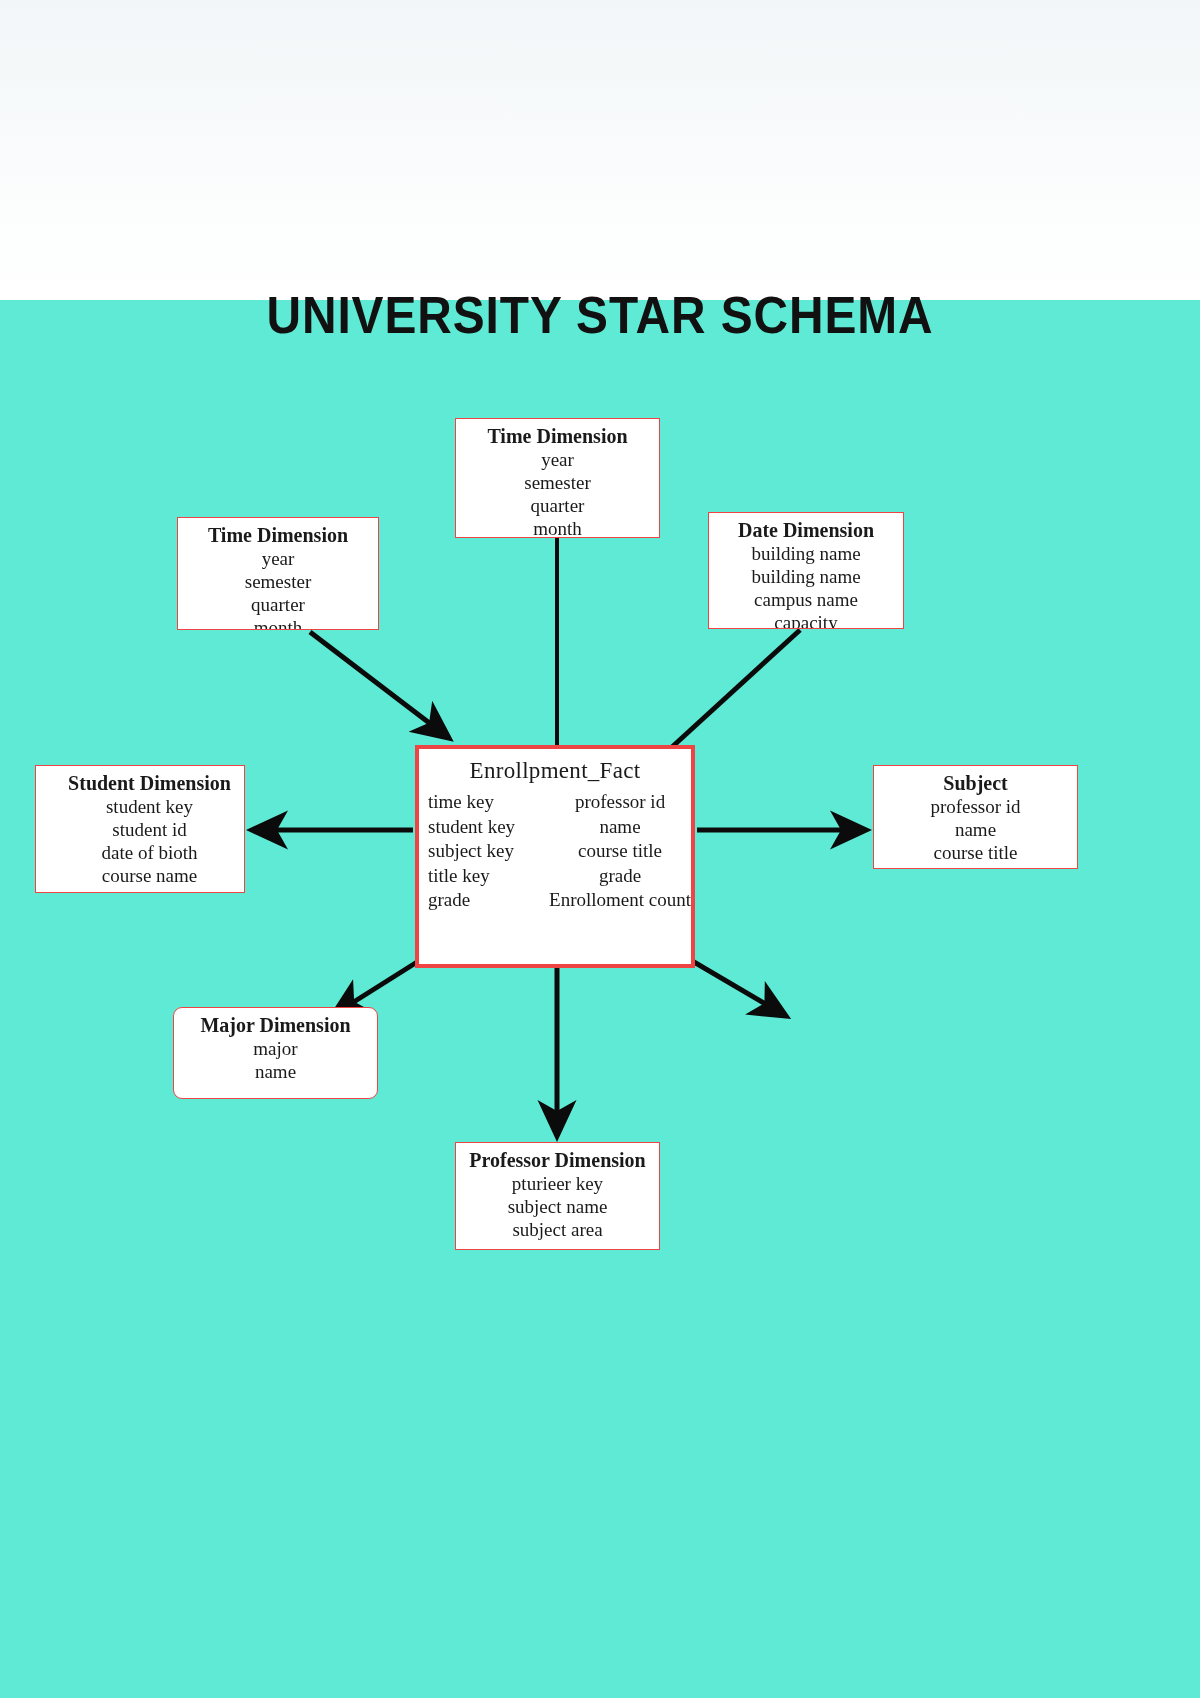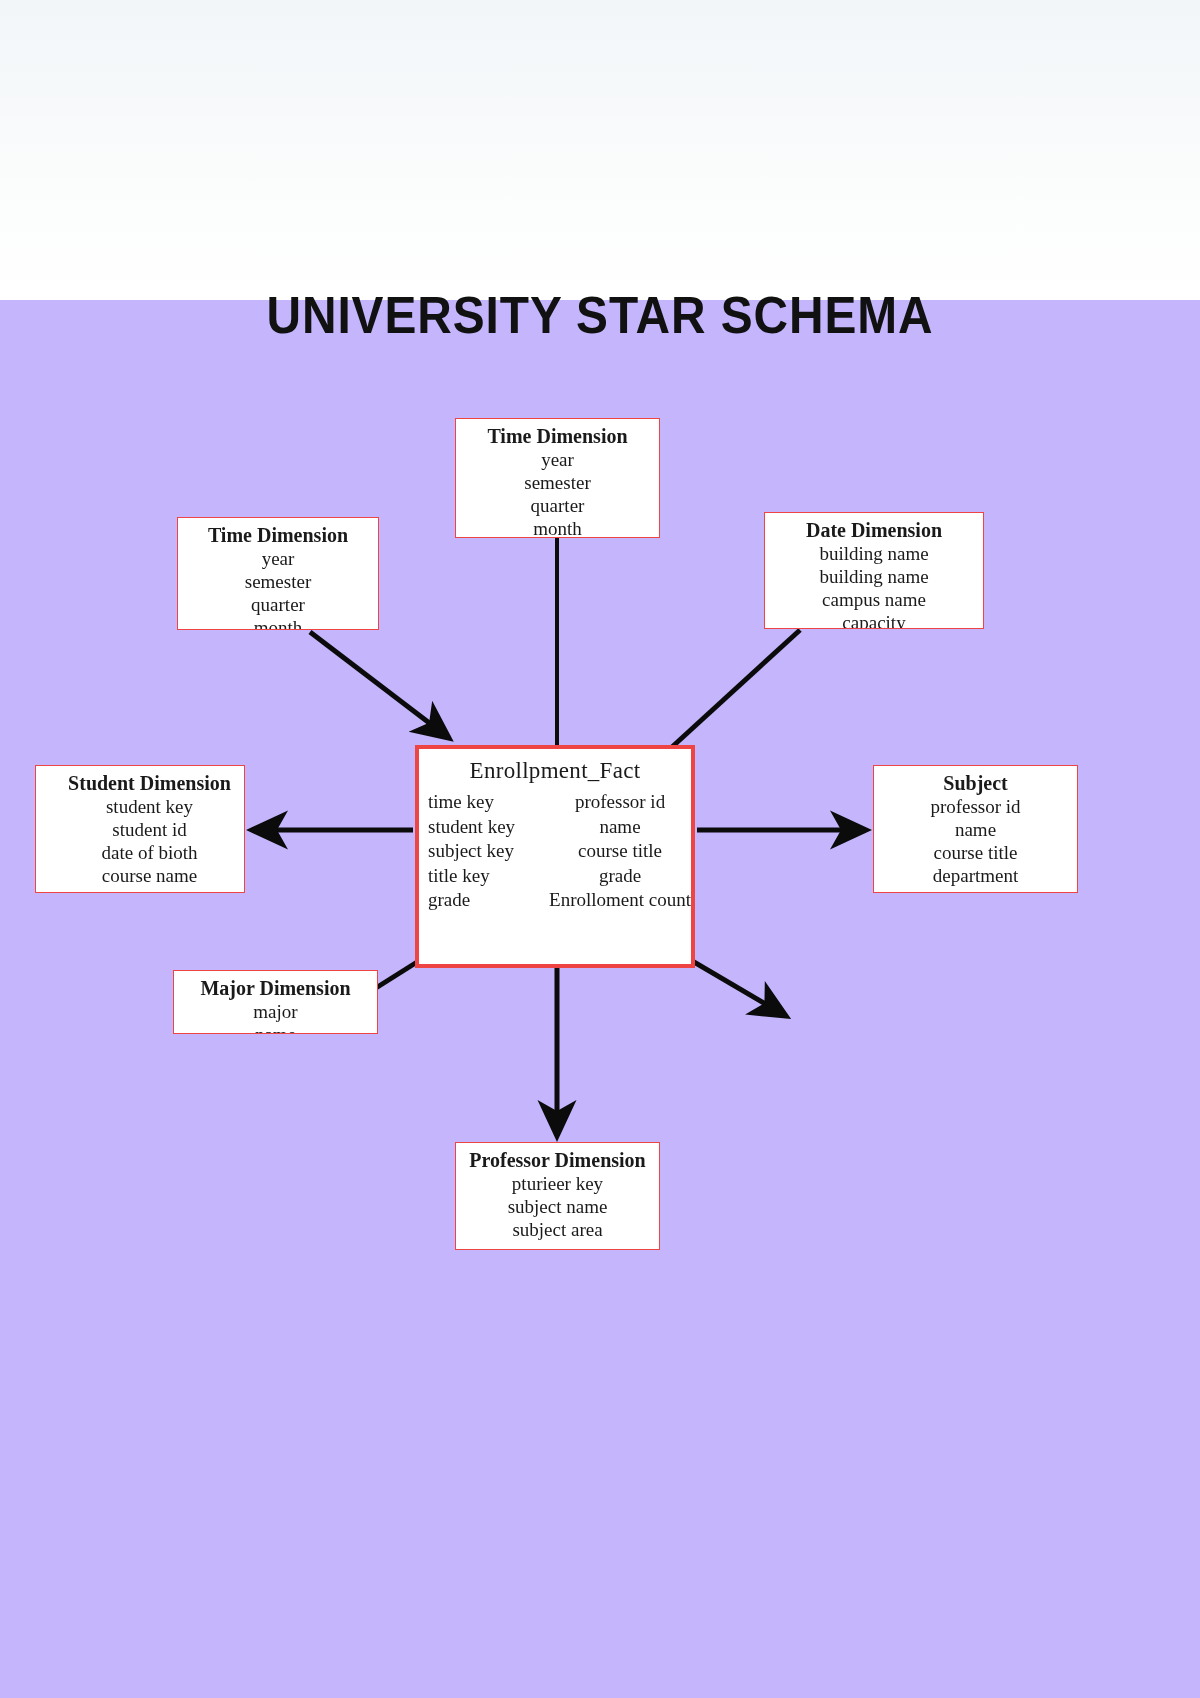--- a/index.html
+++ b/index.html
@@ -4,21 +4,21 @@
 <style>
   html, body {
     margin: 0;
     padding: 0;
     background: #ffffff;
   }
   #page {
     position: relative;
     width: 1200px;
     height: 1698px;
-    background: #c4b5fd;
+    background: #5eead4;
     overflow: hidden;
     font-family: "Liberation Serif", "DejaVu Serif", serif;
   }
   
   #scan-tint {
     position: absolute;
     left: 0; top: 0;
     width: 1200px; height: 300px;
     background: linear-gradient(180deg,#f2f6f8 0%, #fcfdfd 70%, #ffffff 100%);
     pointer-events: none;
@@ -96,24 +96,24 @@
   #fact .col.right {
     text-align: center;
   }
   #fact .row {
     font-size: 19px;
     line-height: 24.5px;
   }
   
   #time-top     { left: 455px; top: 418px; width: 205px; height: 120px; }
   #time-left    { left: 177px; top: 517px; width: 202px; height: 113px; }
-  #date-dim     { left: 764px; top: 512px; width: 220px; height: 117px; }
+  #date-dim     { left: 708px; top: 512px; width: 196px; height: 117px; }
   #student-dim  { left: 35px;  top: 765px; width: 210px; height: 128px; padding-left: 19px; }
-  #subject-dim  { left: 873px; top: 765px; width: 205px; height: 128px; font-family: Liberation Serif, serif; }
-  #major-dim    { left: 173px; top: 970px; width: 205px; height: 64px; }
+  #subject-dim  { left: 873px; top: 765px; width: 205px; height: 104px; font-family: Liberation Serif, serif; }
+  #major-dim    { left: 173px; top: 1007px; width: 205px; height: 92px; border-radius: 9px; }
   #datect-dim   { left: 730px; top: 1022px; width: 205px; height: 92px; }
   #prof-dim     { left: 455px; top: 1142px; width: 205px; height: 108px; }
 </style>
 </head>
 <body>
 
 <div id="page">
 
   <div id="scan-tint"></div>
 

